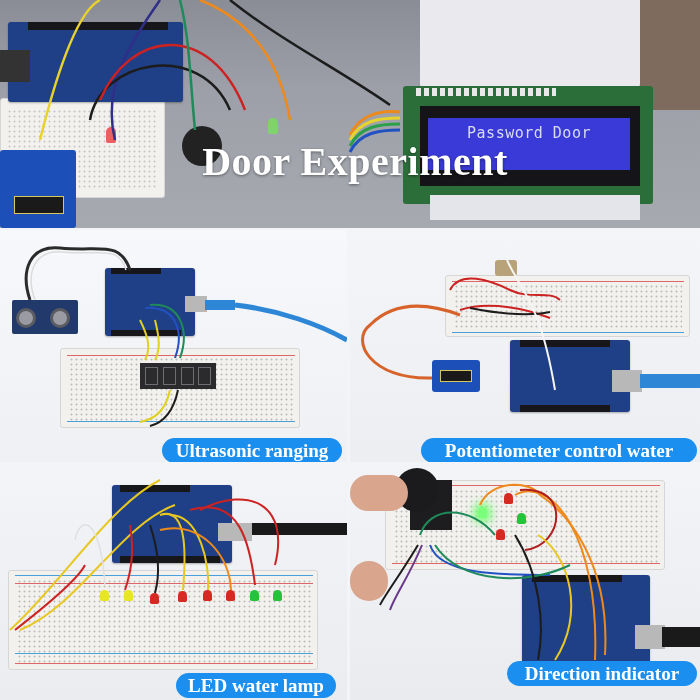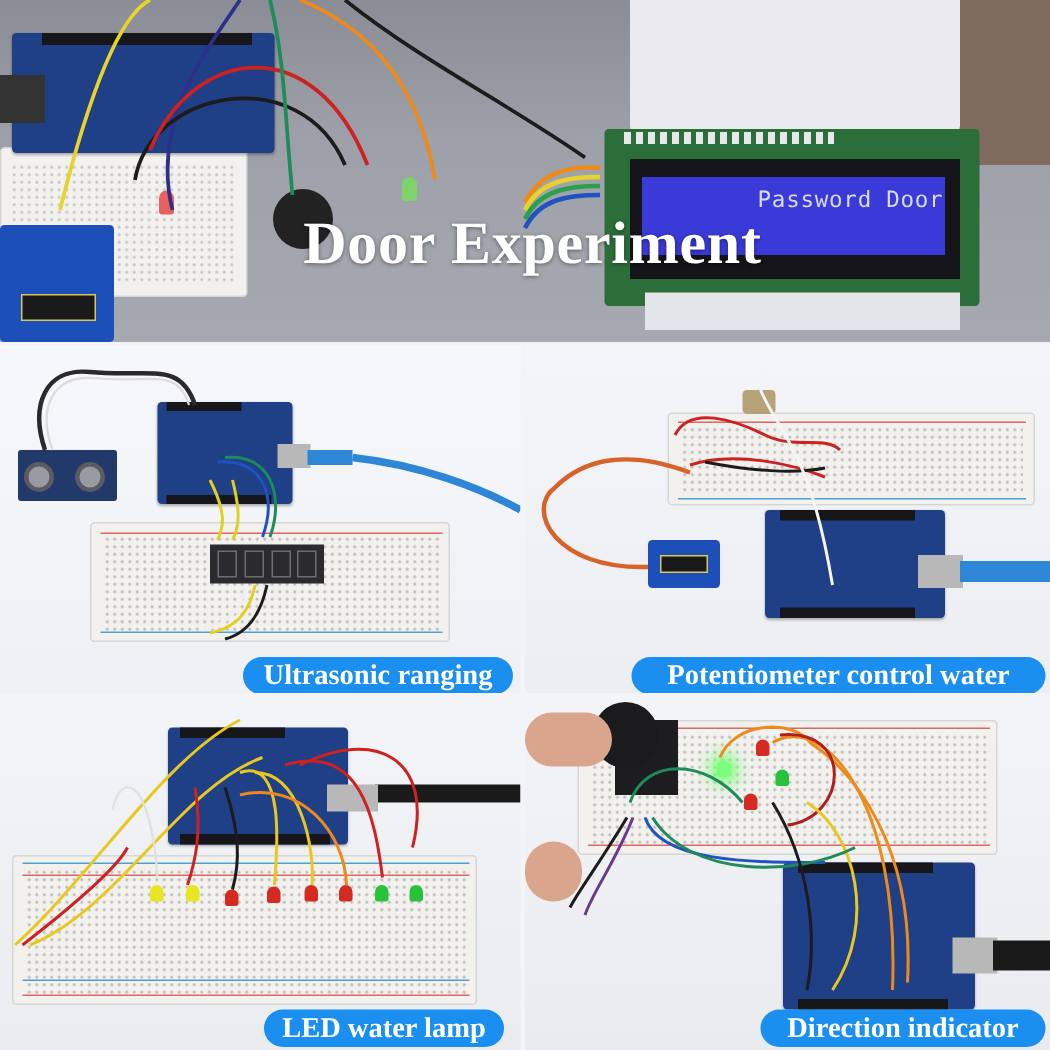--- a/index.html
+++ b/index.html
@@ -22,27 +22,27 @@
 
   .pill {
     position: absolute; height: 25px; border-radius: 13px;
     background: #1b8ff0; color: #fff; font-family: "Liberation Serif", serif;
     font-weight: bold; font-size: 19px; line-height: 25px; text-align: center;
     white-space: nowrap; z-index: 5;
   }
   #pill1 { left: 162px; top: 208px; width: 180px; text-align: center; }
   #pill2 { left: 71px; top: 208px; width: 276px; }
   #pill3 { left: 176px; top: 208px; width: 160px; }
-  #pill4 { left: 157px; top: 196px; width: 190px; margin-top: 12px; }
+  #pill4 { left: 157px; top: 196px; width: 190px; }
 
   
   .lcd-board { position: absolute; left: 403px; top: 86px; width: 250px; height: 118px; background: #2c6e3a; border-radius: 3px; }
   .lcd-frame { position: absolute; left: 420px; top: 106px; width: 220px; height: 80px; background: #141419; }
   .lcd-screen { position: absolute; left: 428px; top: 118px; width: 202px; height: 52px; background: #3a3ad8; }
-  .lcd-text { position: absolute; left: 428px; top: 124px; width: 202px; text-align: center; font-family: "DejaVu Sans Mono", monospace; font-size: 15px; color: #d8dcf5; letter-spacing: 0.5px; margin-left: 38px; }
+  .lcd-text { position: absolute; left: 428px; top: 124px; width: 202px; text-align: center; font-family: "DejaVu Sans Mono", monospace; font-size: 15px; color: #d8dcf5; letter-spacing: 0.5px; }
   .lcd-pins { position: absolute; left: 416px; top: 88px; width: 140px; height: 8px; background: repeating-linear-gradient(90deg,#e8e8e8 0 5px,#2c6e3a 5px 8px); }
   .stand { position: absolute; left: 420px; top: 0; width: 220px; height: 90px; background: #e9e9ee; border-radius: 0 0 6px 6px; }
   .stand-base { position: absolute; left: 430px; top: 195px; width: 210px; height: 25px; background: #e4e5ea; }
   .hand { position: absolute; left: 600px; top: 0; width: 100px; height: 110px; background: #7f6a5e; border-radius: 0 0 0 40px; }
 
   .breadboard { position: absolute; background: #f2f1ee; border: 1px solid #d6d6d6; border-radius: 3px; }
   .bb-dots { background-image: radial-gradient(#9a9a9a 0.8px, transparent 1.2px); background-size: 5px 5px; }
   .rail-red { position: absolute; height: 1px; background: #d66; }
   .rail-blue { position: absolute; height: 1px; background: #4aa0d8; }
 

